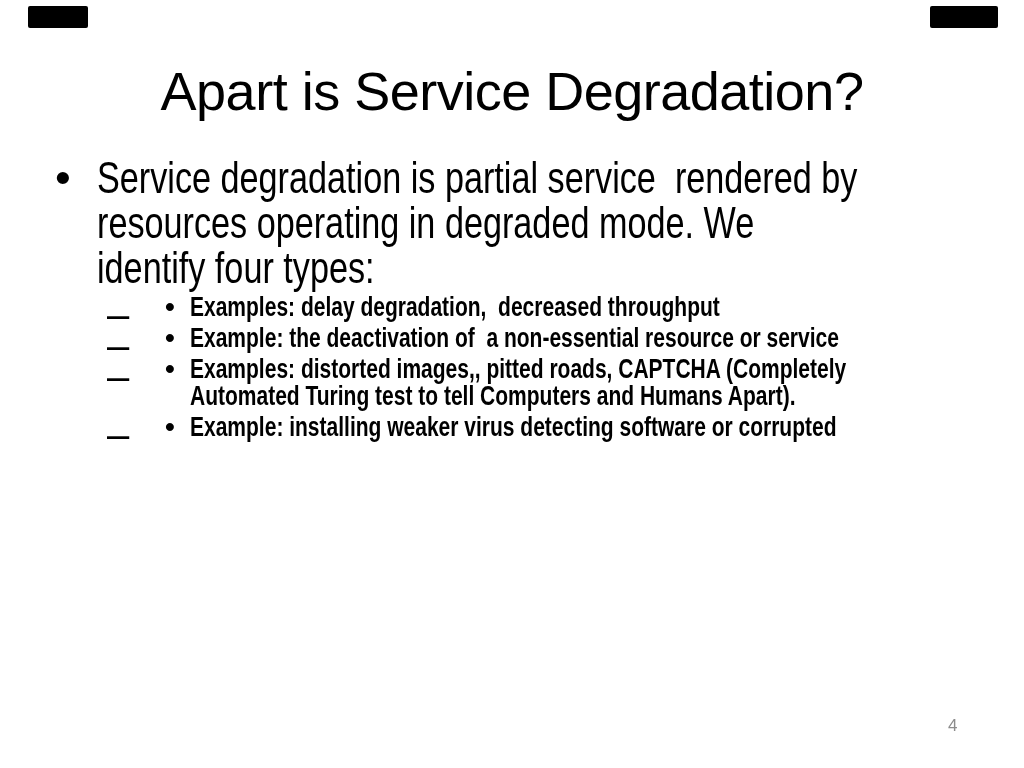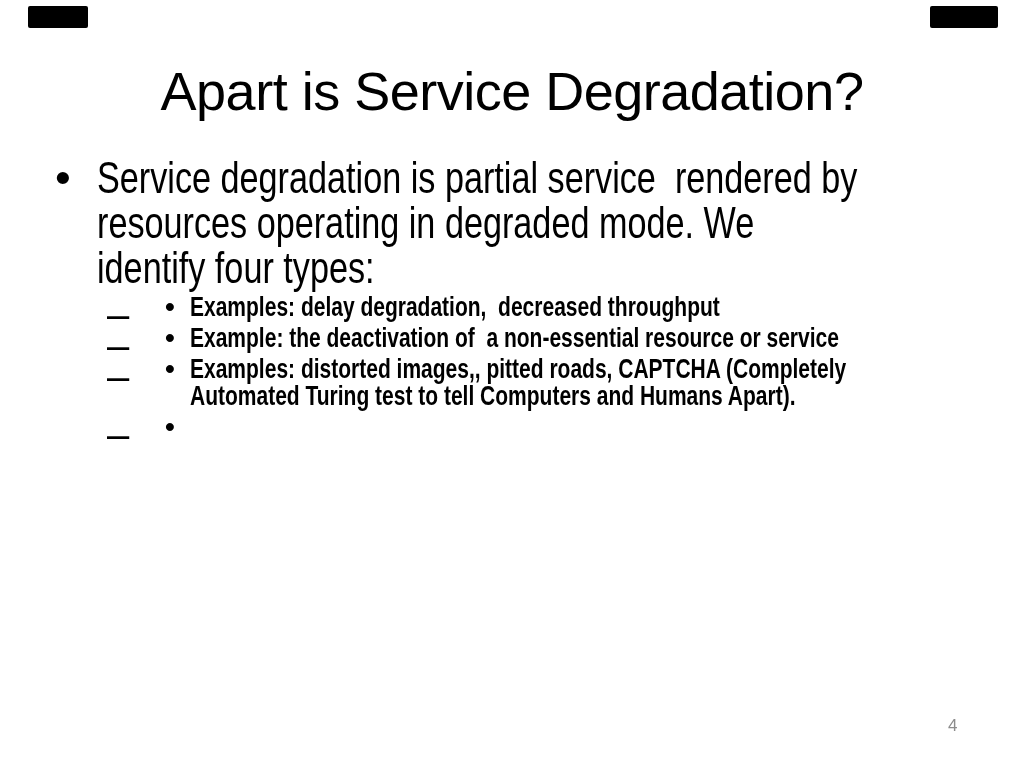--- a/index.html
+++ b/index.html
@@ -103,17 +103,18 @@
       <div class="item lv3">
         <span class="marker">•</span>
         <div class="line"><span>Examples: distorted images,, pitted roads, CAPTCHA (Completely</span></div>
         <div class="line"><span>Automated Turing test to tell Computers and Humans Apart).</span></div>
       </div>
       <div class="item lv2">
         <span class="marker">–</span>
       </div>
       <div class="item lv3">
         <span class="marker">•</span>
+        <div class="line"><span>Example: installing weaker virus detecting software or corrupted</span></div>
       </div>
     </div>
 
   <div class="page-number">4</div>
 </div>
 
 </body></html>

